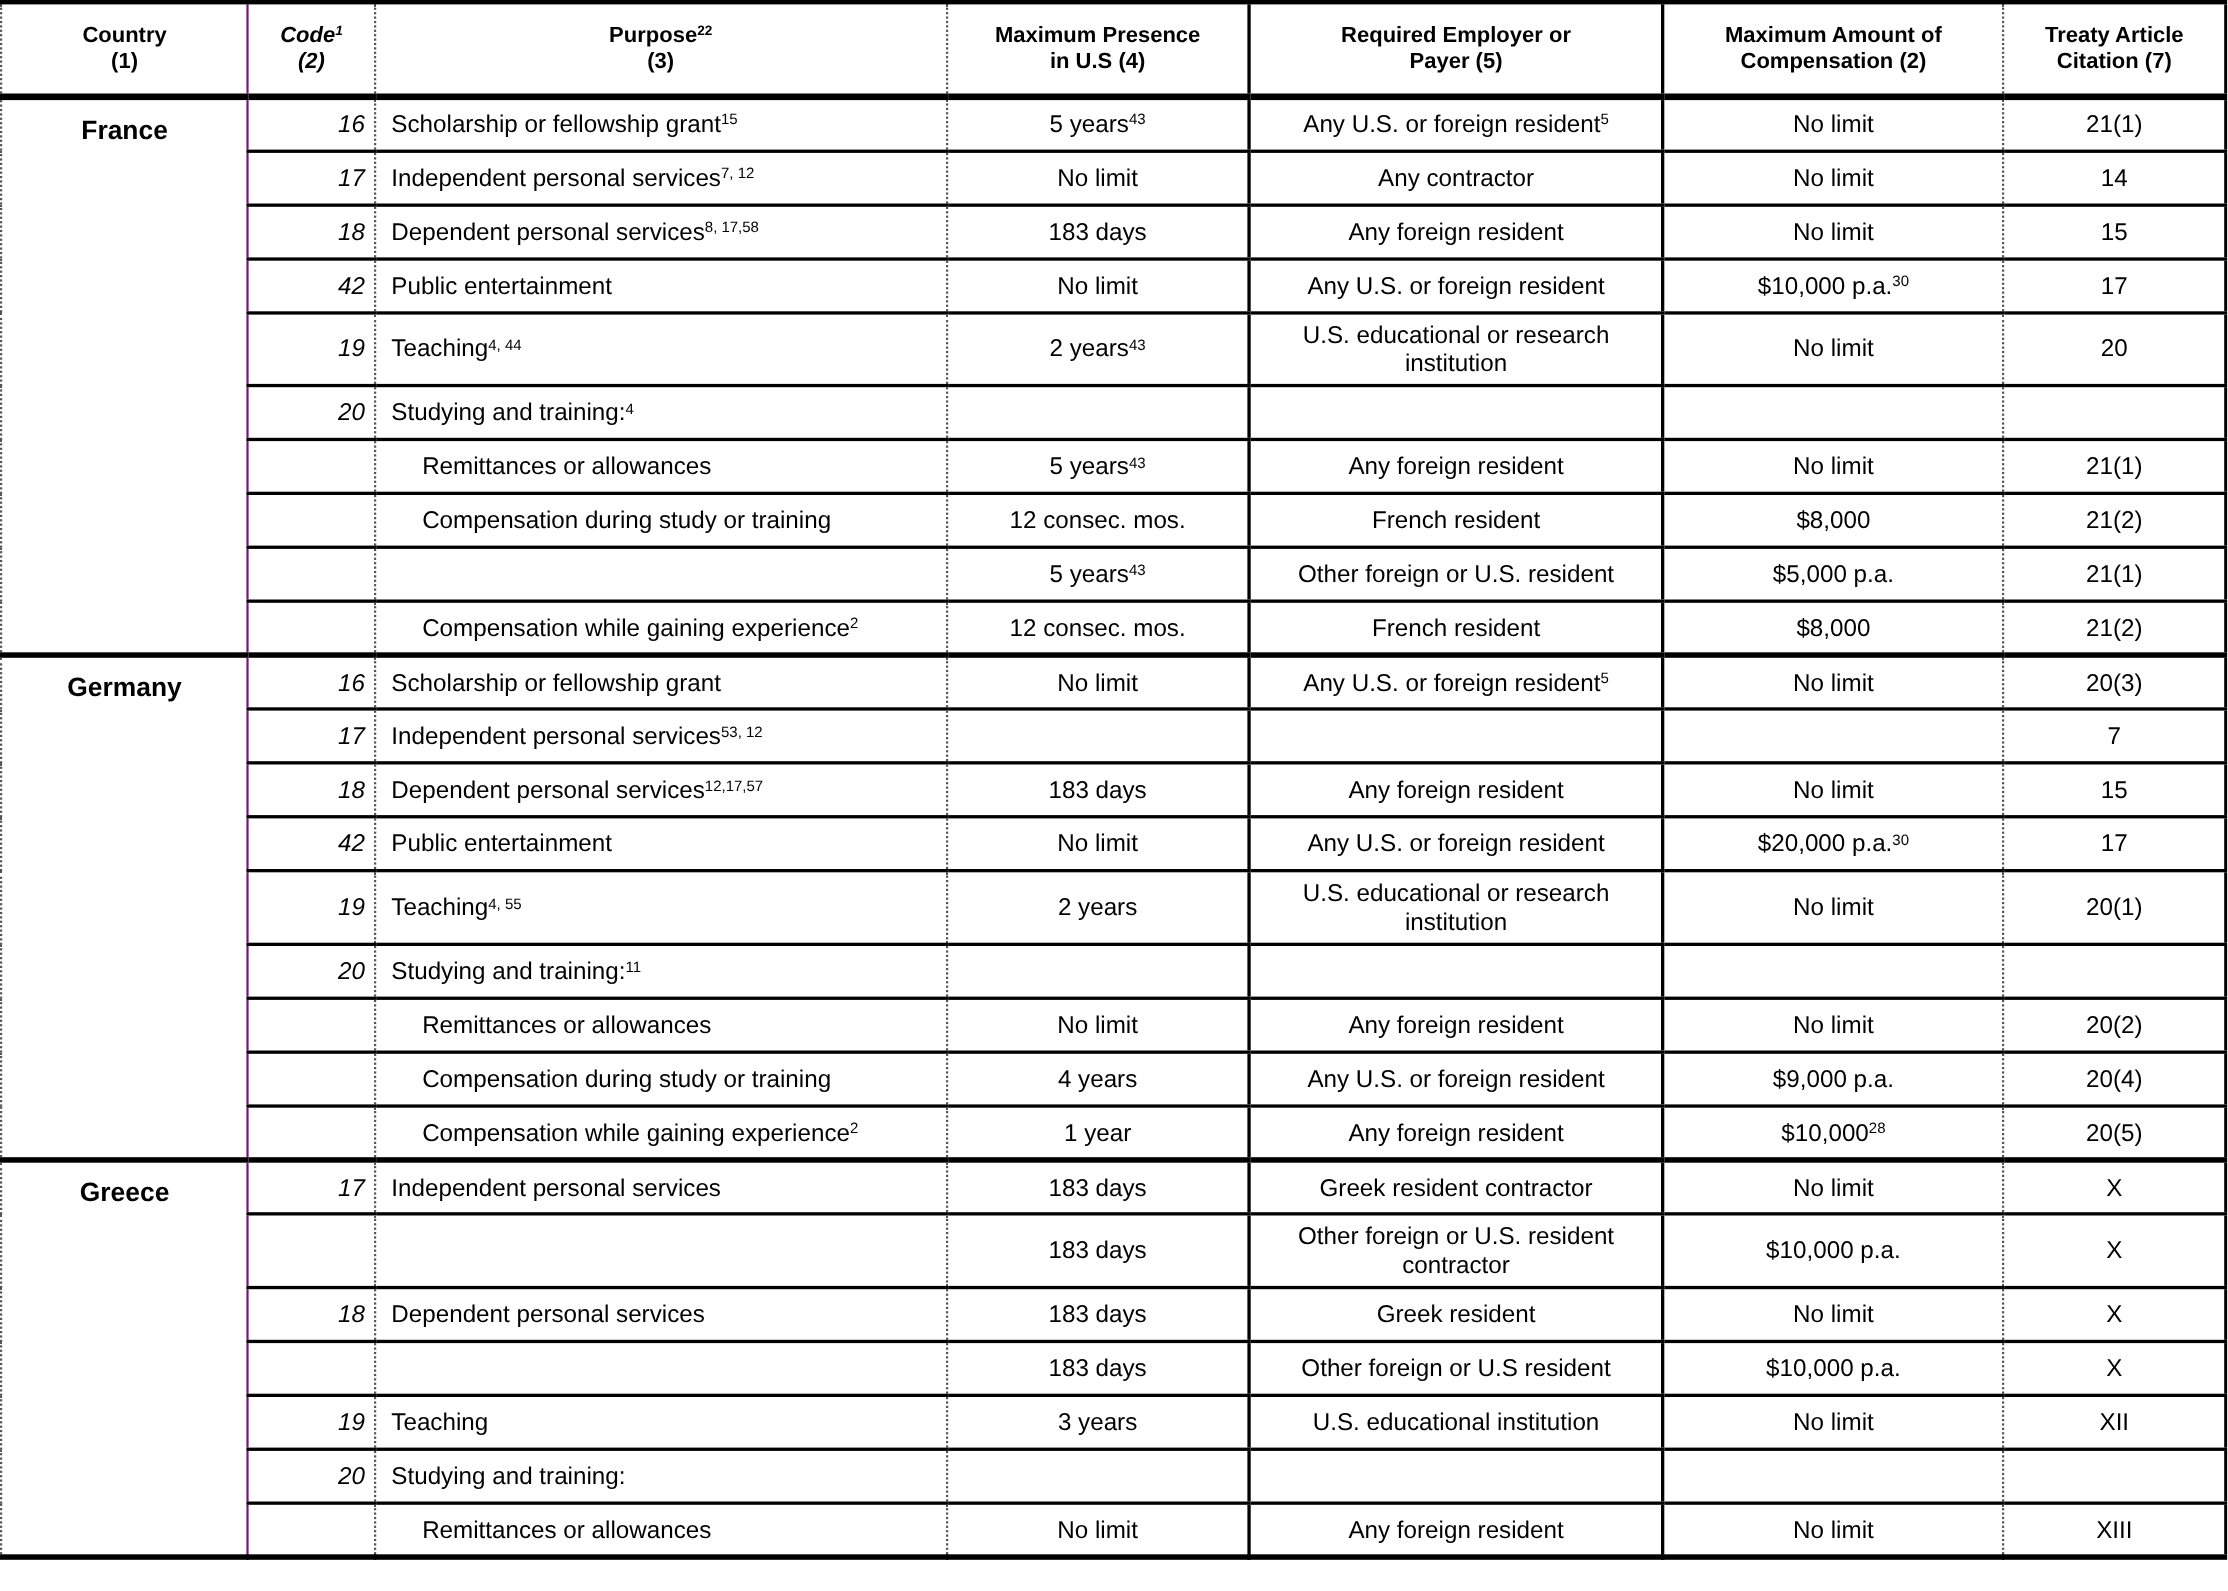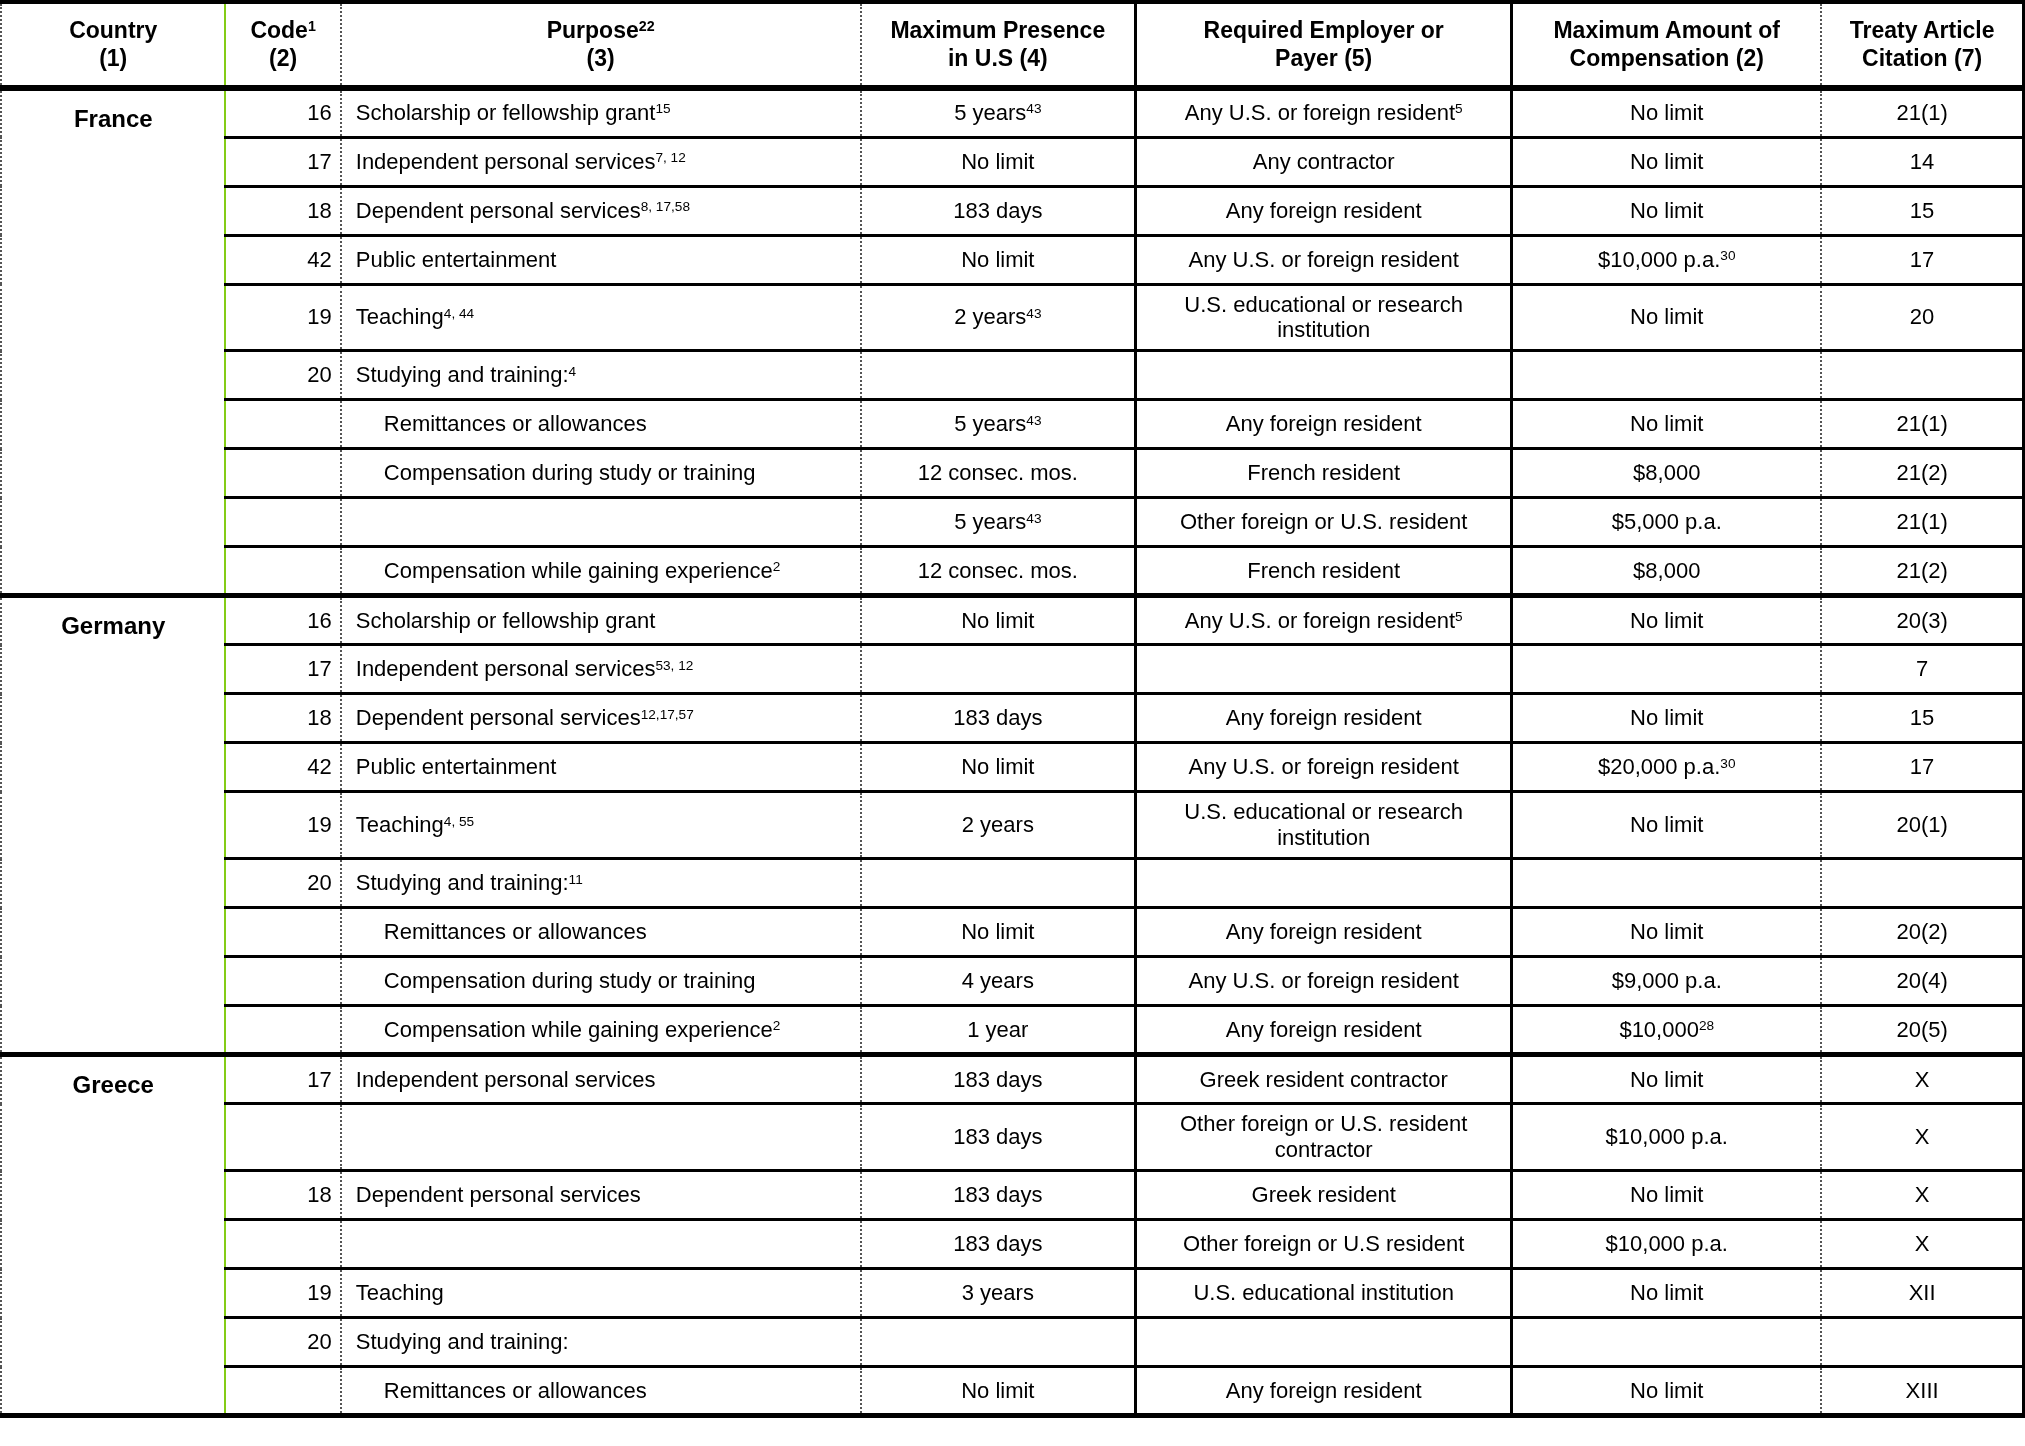--- a/index.html
+++ b/index.html
@@ -27,30 +27,30 @@
     border-bottom: 3px solid #000;
     padding: 6px 8px;
     font-size: 22px;
     line-height: 1.18;
     vertical-align: middle;
     overflow: hidden;
   }
   thead th {
     height: 73px;
     font-weight: bold;
-    font-size: 23px;
+    font-size: 20px;
     text-align: center;
     border-bottom: 6px solid #000;
     vertical-align: middle;
     padding: 4px 6px;
   }
   tbody tr { height: 49px; }
   tr.sec td { border-top: 5px solid #000; }
   
-  .col2 { border-left: 2px solid #84cc16; }
+  .col2 { border-left: 2px solid #701a75; font-style: italic; }
   .col3 { border-left: 2px dotted #555; }
   .col4 { border-left: 2px dotted #555; }
   .col5 { border-left: 3px solid #000; }
   .col6 { border-left: 3px solid #000; text-align: center; }
   .col7 { border-left: 2px dotted #555; }
   td.country {
     font-weight: bold;
     font-size: 24px;
     text-align: center;
     vertical-align: top;

